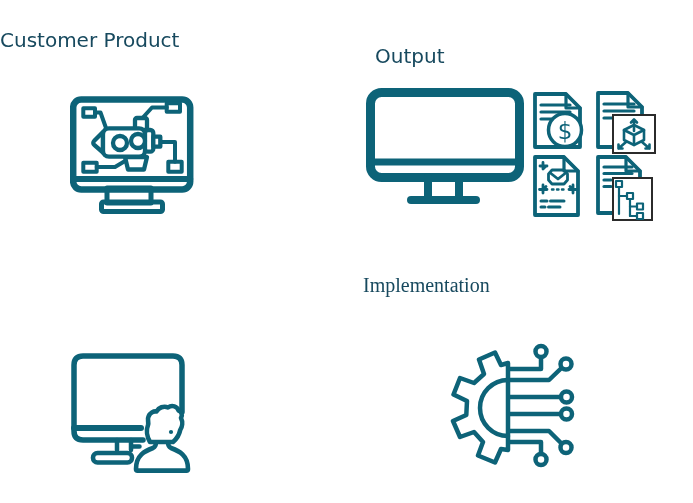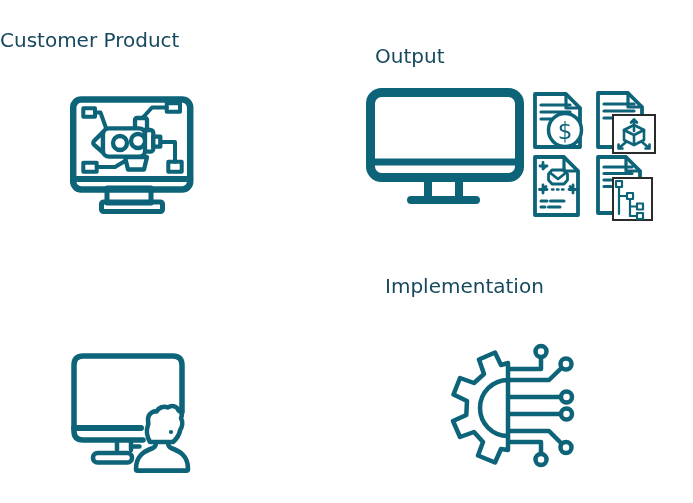--- a/index.html
+++ b/index.html
@@ -15,21 +15,21 @@
     overflow:hidden;
   }
   .q-title{
     position:absolute;text-align:left;
     color:var(--title-text);font-size:20px;font-weight:500;
     letter-spacing:0px;white-space:nowrap;
   }
   .t-tl{left:0;width:263px;top:28px;}
   .t-tr{left:375px;width:264px;top:44px;}
   .t-bl{left:0;width:263px;top:274px;}
-  .t-br{left:385px;width:264px;top:274px;}
+  .t-br{left:363px;width:264px;top:274px;font-family:Liberation Serif, serif;}
   .icon{position:absolute;color:var(--icon-stroke);}
   .icon svg{display:block;}
   .stroke{fill:none;stroke:currentColor;stroke-linecap:round;stroke-linejoin:round;}
   .fillc{fill:currentColor;stroke:none;}
   .whitefill{fill:#ffffff;stroke:currentColor;stroke-linecap:round;stroke-linejoin:round;}
   .overlay-box{fill:#ffffff;stroke:var(--overlay-border);stroke-width:2;}
   .doc-dollar{font-family:"DejaVu Sans","Liberation Sans",sans-serif;font-size:23px;fill:currentColor;}
 </style>
 </head>
 <body>

